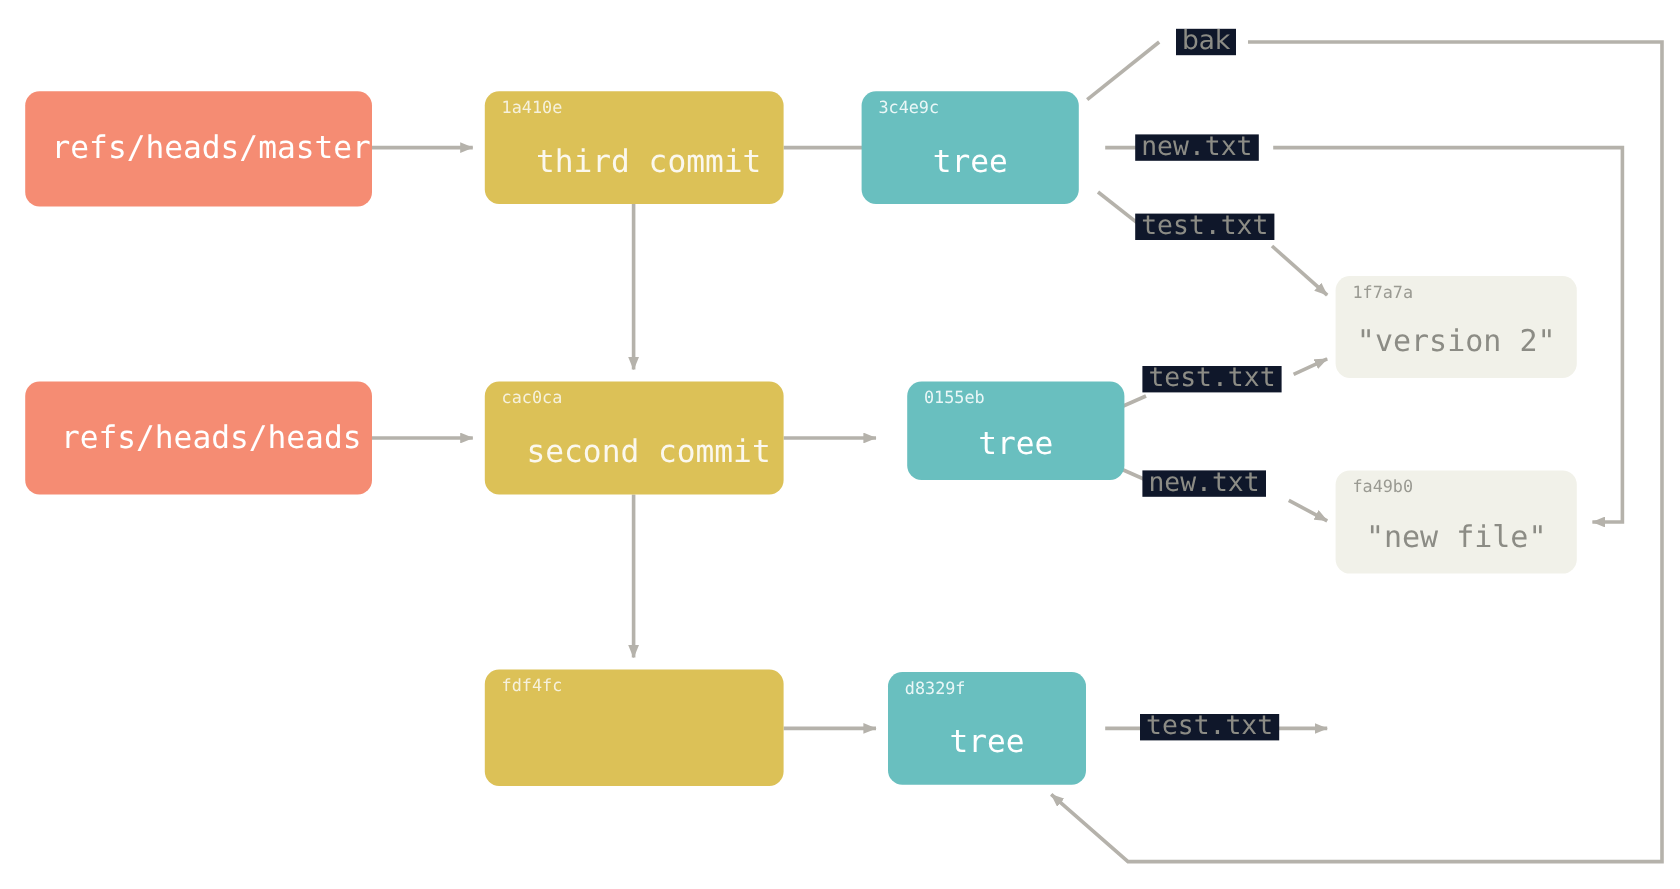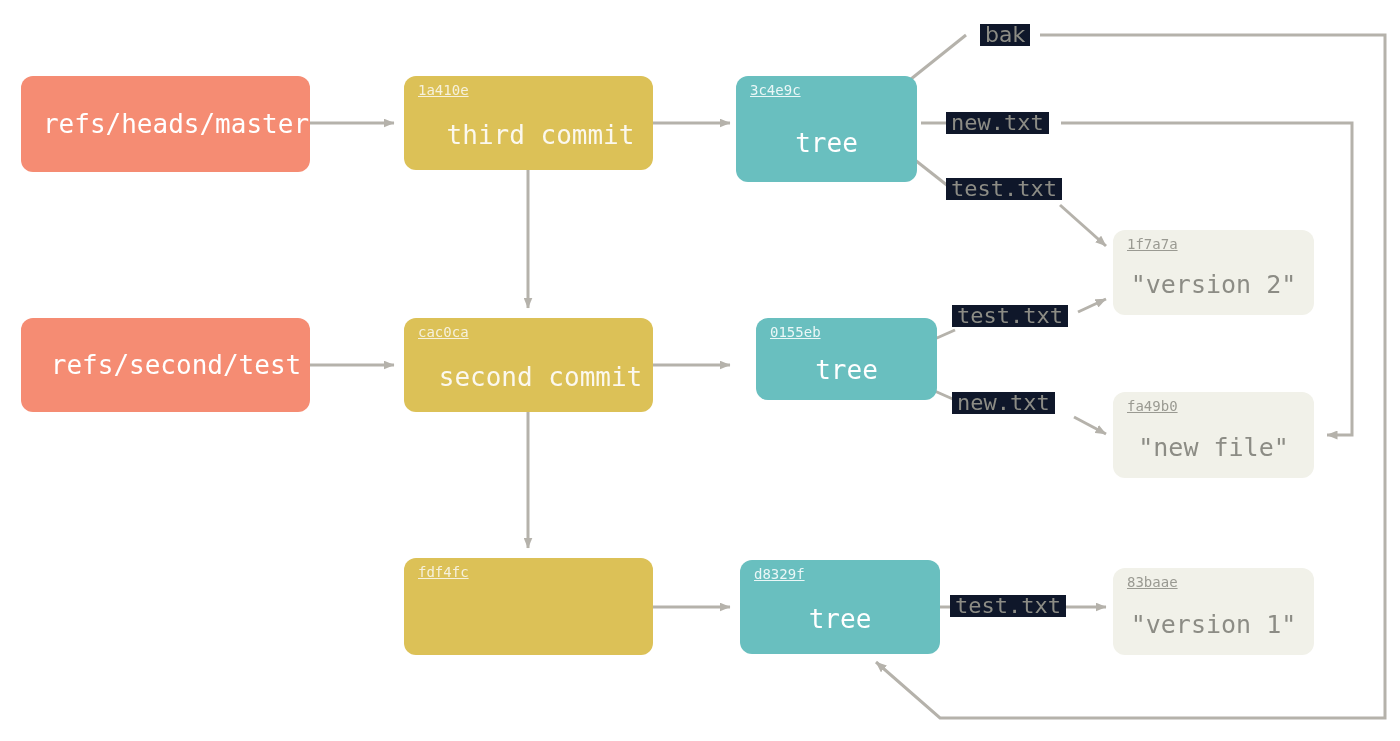--- a/index.html
+++ b/index.html
@@ -6,21 +6,21 @@
   body{
     width:1400px;height:741px;overflow:hidden;
     font-family:"DejaVu Sans Mono","Liberation Mono",monospace;
   }
   #stage{position:relative;width:1400px;height:741px;background:#fff;}
   #edges{position:absolute;left:0;top:0;width:1400px;height:741px;}
 
   .node{position:absolute;box-sizing:border-box;border-radius:12px;}
   .node .hash{
     position:absolute;left:14px;top:7px;
-    font-size:14px;letter-spacing:0px;line-height:1;text-decoration:underline;
+    font-size:14px;letter-spacing:0px;line-height:1;
   }
   .node .title{
     position:absolute;left:0;right:0;top:50%;transform:translateY(-50%);
     text-align:center;font-size:26px;line-height:1;
   }
   .node.ref{background:#F58C73;}
   .node.ref .title{color:#ffffff;font-size:26px;padding-left:21px;}
   .node.commit{background:#DFC council;}
   .node.commit{background:#DEC košt;}
   .node.commit{background:#DDC251;}
@@ -83,66 +83,62 @@
       <path d="M921,607 L952,607"></path>
       <path d="M1058,607 L1106,607" marker-end="url(#ah)"></path>
     </g>
   </svg>
 
   <div class="node ref" style="left:21px;top:76px;width:289px;height:96px;">
     <div class="title">refs/heads/master</div>
   </div>
 
   <div class="node ref" style="left:21px;top:318px;width:289px;height:94px;">
-    <div class="title">refs/second/test</div>
+    <div class="title">refs/heads/heads</div>
   </div>
 
   <div class="node commit" style="left:404px;top:76px;width:249px;height:94px;">
     <div class="hash">1a410e</div>
     <div class="title" style="top:63%">third commit</div>
   </div>
 
   <div class="node commit" style="left:404px;top:318px;width:249px;height:94px;">
     <div class="hash">cac0ca</div>
     <div class="title" style="top:63%">second commit</div>
   </div>
 
   <div class="node commit" style="left:404px;top:558px;width:249px;height:97px;">
     <div class="hash">fdf4fc</div>
   </div>
 
-  <div class="node tree" style="left:736px;top:76px;width:181px;height:106px;">
+  <div class="node tree" style="left:718px;top:76px;width:181px;height:94px;">
     <div class="hash">3c4e9c</div>
     <div class="title" style="top:63%">tree</div>
   </div>
 
   <div class="node tree" style="left:720px;top:318px;width:181px;height:82px;margin-left:36px;">
     <div class="hash">0155eb</div>
     <div class="title" style="top:63%">tree</div>
   </div>
 
-  <div class="node tree" style="left:740px;top:560px;width:200px;height:94px;">
+  <div class="node tree" style="left:740px;top:560px;width:165px;height:94px;">
     <div class="hash">d8329f</div>
     <div class="title" style="top:63%">tree</div>
   </div>
 
   <div class="node blob" style="left:1113px;top:230px;width:201px;height:85px;">
     <div class="hash">1f7a7a</div>
     <div class="title" style="top:64%;font-size:25px">"version 2"</div>
   </div>
 
   <div class="node blob" style="left:1113px;top:392px;width:201px;height:86px;">
     <div class="hash">fa49b0</div>
     <div class="title" style="top:64%;font-size:25px">"new file"</div>
   </div>
 
-  <div class="node blob" style="left:1113px;top:568px;width:201px;height:87px;">
-    <div class="hash">83baae</div>
-    <div class="title" style="top:64%;font-size:25px">"version 1"</div>
-  </div>
 
   <div class="edge-label sans" style="left:980px;top:24px;">bak</div>
 
   <div class="edge-label" style="left:946px;top:112px;">new.txt</div>
 
   <div class="edge-label" style="left:946px;top:178px;">test.txt</div>
 
   <div class="edge-label" style="left:952px;top:305px;">test.txt</div>
 
   <div class="edge-label" style="left:952px;top:392px;">new.txt</div>

